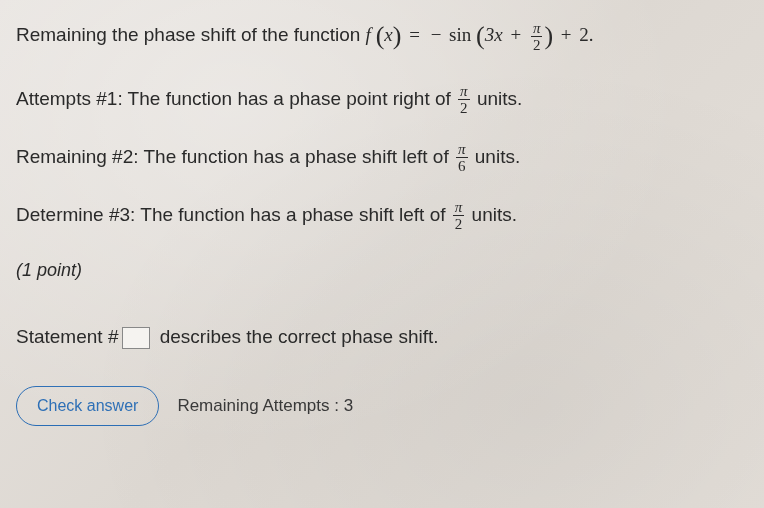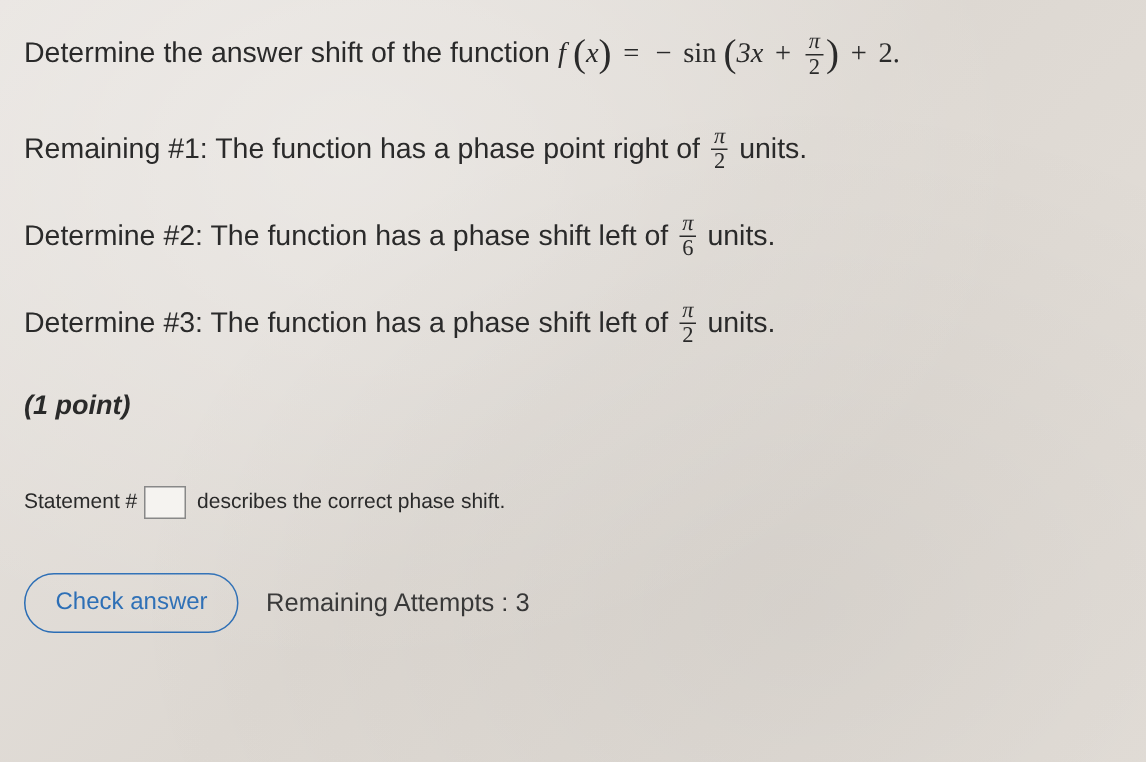--- a/index.html
+++ b/index.html
@@ -31,22 +31,22 @@
     vertical-align: middle;
     text-align: center;
     font-style: normal;
     font-family: "Times New Roman", serif;
     line-height: 1;
     margin: 0 2px;
   }
   .frac .num { display: block; font-style: italic; padding: 0 2px; font-size: 15px; }
   .frac .den { display: block; border-top: 1.5px solid #2a2a2a; padding: 1px 2px 0; font-size: 15px; }
   .sin { font-style: normal; text-decoration-style: dotted; }
-  .points { font-style: italic; font-weight: bold; font-size: 18px; margin-bottom: 40px; }
-  .answer-row { font-size: 14px; margin-bottom: 36px; }
+  .points { font-style: italic; font-weight: normal; font-size: 18px; margin-bottom: 40px; }
+  .answer-row { font-size: 19px; margin-bottom: 36px; }
   .answer-input {
     display: inline-block;
     width: 28px;
     height: 22px;
     border: 1px solid #888;
     background: #f5f3f0;
     vertical-align: middle;
     margin: 0 4px;
   }
   .footer-row { display: flex; align-items: center; gap: 18px; }
@@ -59,41 +59,41 @@
     font-size: 16px;
     font-family: Arial, sans-serif;
     cursor: pointer;
   }
   .remaining { font-size: 17px; color: #333; }
 </style>
 </head>
 <body>
 
 <div class="row question-row">
-  <span>Determine the answer shift of the function </span>
+  <span>Remaining the phase shift of the function </span>
   <span class="math">
     <span>f</span>
     <span class="paren">(</span><span>x</span><span class="paren">)</span>
     <span class="op">=</span>
     <span class="op">−</span>
     <span class="sin">sin</span>
     <span class="paren">(</span><span>3</span><span>x</span>
     <span class="op">+</span>
     <span class="frac"><span class="num">π</span><span class="den">2</span></span><span class="paren">)</span>
     <span class="op">+</span>
     <span style="font-style:normal;">2.</span>
   </span>
 </div>
 
 <div class="row">
-  <span>Remaining #1:</span><span> The function has a phase point right of </span><span class="frac"><span class="num">π</span><span class="den">2</span></span><span> units.</span>
+  <span>Attempts #1:</span><span> The function has a phase point right of </span><span class="frac"><span class="num">π</span><span class="den">2</span></span><span> units.</span>
 </div>
 
 <div class="row">
-  <span>Determine #2:</span><span> The function has a phase shift left of </span><span class="frac"><span class="num">π</span><span class="den">6</span></span><span> units.</span>
+  <span>Remaining #2:</span><span> The function has a phase shift left of </span><span class="frac"><span class="num">π</span><span class="den">6</span></span><span> units.</span>
 </div>
 
 <div class="row">
   <span>Determine #3:</span><span> The function has a phase shift left of </span><span class="frac"><span class="num">π</span><span class="den">2</span></span><span> units.</span>
 </div>
 
 <div class="row points">(1 point)</div>
 
 <div class="row answer-row">
   <span>Statement #</span><span class="answer-input"></span><span> describes the correct phase shift.</span>

